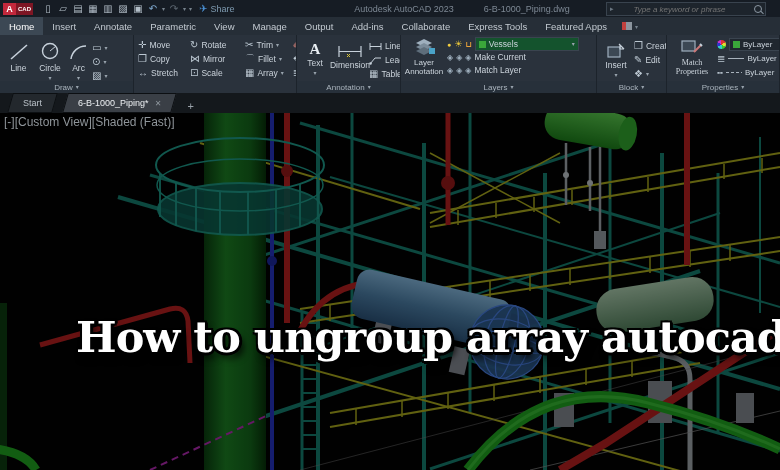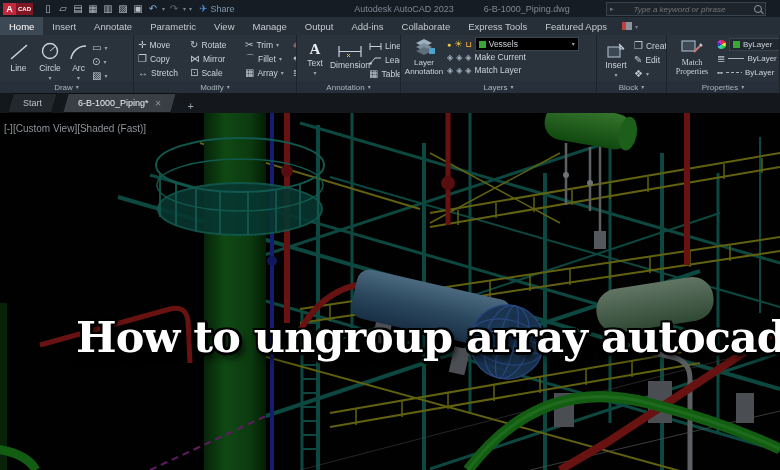--- a/index.html
+++ b/index.html
@@ -71,21 +71,21 @@
   .a-text{position:absolute;left:5px;top:3px;width:26px;}
   .a-text .bigA{font-size:15px;font-weight:bold;color:#e8eef3;font-family:"Liberation Serif",serif;line-height:1;}
   .a-dim{position:absolute;left:33px;top:5px;width:40px;}
   .a-col{position:absolute;left:72px;top:4px;display:flex;flex-direction:column;}
 
   .p-layers{left:401px;width:196px;}
   .l-big{position:absolute;left:2px;top:3px;width:42px;text-align:center;}
   .l-big .tl{display:block;white-space:normal;line-height:1.1;font-size:8px;}
   .l-right{position:absolute;left:46px;top:2px;width:148px;}
   .l-toprow{display:flex;align-items:center;gap:3px;height:14px;}
-  .layer-dd{display:flex;align-items:center;gap:3px;background:#000000;border:1px solid #3a444f;
+  .layer-dd{display:flex;align-items:center;gap:3px;background:#14532d;border:1px solid #3a444f;
             height:12px;width:96px;padding:0 3px;font-size:8.5px;color:#cdd5dd;}
   .layer-dd .spacer{flex:1;}
   .swatch{width:7px;height:7px;background:#3aa63a;flex:0 0 auto;}
   .l-iconrow{display:flex;align-items:center;gap:3px;height:13px;font-size:8.5px;}
   .tiny-ic{font-size:8px;color:#9fb0be;line-height:1;}
   .bulb{color:#f5cf3f;font-size:7px;} .sun{color:#e8c53a;font-size:9px;} .unlock{color:#e8a23a;font-weight:bold;font-size:8px;}
 
   .p-block{left:597px;width:70px;}
   .b-big{position:absolute;left:3px;top:3px;width:32px;}
   .b-col{position:absolute;left:37px;top:4px;display:flex;flex-direction:column;}
@@ -110,21 +110,21 @@
   .ftab>*{transform:skewX(16deg);}
   .ftab.active{background:#3a3f46;color:#eceff2;}
   .ftab .close{color:#8d959c;font-size:8px;}
   .addtab{margin-left:9px;width:15px;height:15px;display:flex;align-items:center;justify-content:center;
           color:#9aa2aa;font-size:11px;}
 
   
   .viewport{position:absolute;left:0;top:113px;width:780px;height:357px;background:#030303;}
   .scene{position:absolute;left:0;top:0;}
   .dim{position:absolute;inset:0;background:rgba(0,0,0,0.40);}
-  .vp-controls{position:absolute;left:4px;top:2px;font-size:10px;color:#8f959a;z-index:3;margin-top:8px;}
+  .vp-controls{position:absolute;left:4px;top:2px;font-size:12px;color:#8f959a;z-index:3;}
   .overlay-title{position:absolute;left:76px;top:199px;margin:0;z-index:4;white-space:nowrap;
                  font-family:"DejaVu Serif","Liberation Serif",serif;font-weight:bold;
                  font-size:43px;letter-spacing:-1px;color:#ffffff;
                  text-shadow:2px 2px 0 #000,-2px 2px 0 #000,2px -2px 0 #000,-2px -2px 0 #000,
                              0 3px 0 #000,3px 0 0 #000,4px 6px 7px rgba(0,0,0,.85);}
 </style>
 </head>
 <body>
 
 <div class="app">
@@ -278,24 +278,20 @@
           <span class="row-tool">
             <span class="glyph" style="color:#d8837a">✐</span>
             </span>
           <span class="row-tool">
             <span class="glyph">❖</span>
             </span>
           <span class="row-tool">
             <span class="glyph">≣</span>
             </span>
         </div>
-      </div>
-      <div class="panel-label">
-        <span>Modify</span>
-        <span class="caret">▾</span>
       </div>
     </div>
 
     <div class="panel p-anno">
       <div class="a-text big">
         <span class="bigA">A</span>
         <span class="tl">Text</span>
         <span class="caret">▾</span>
       </div>
       <div class="a-dim big">

